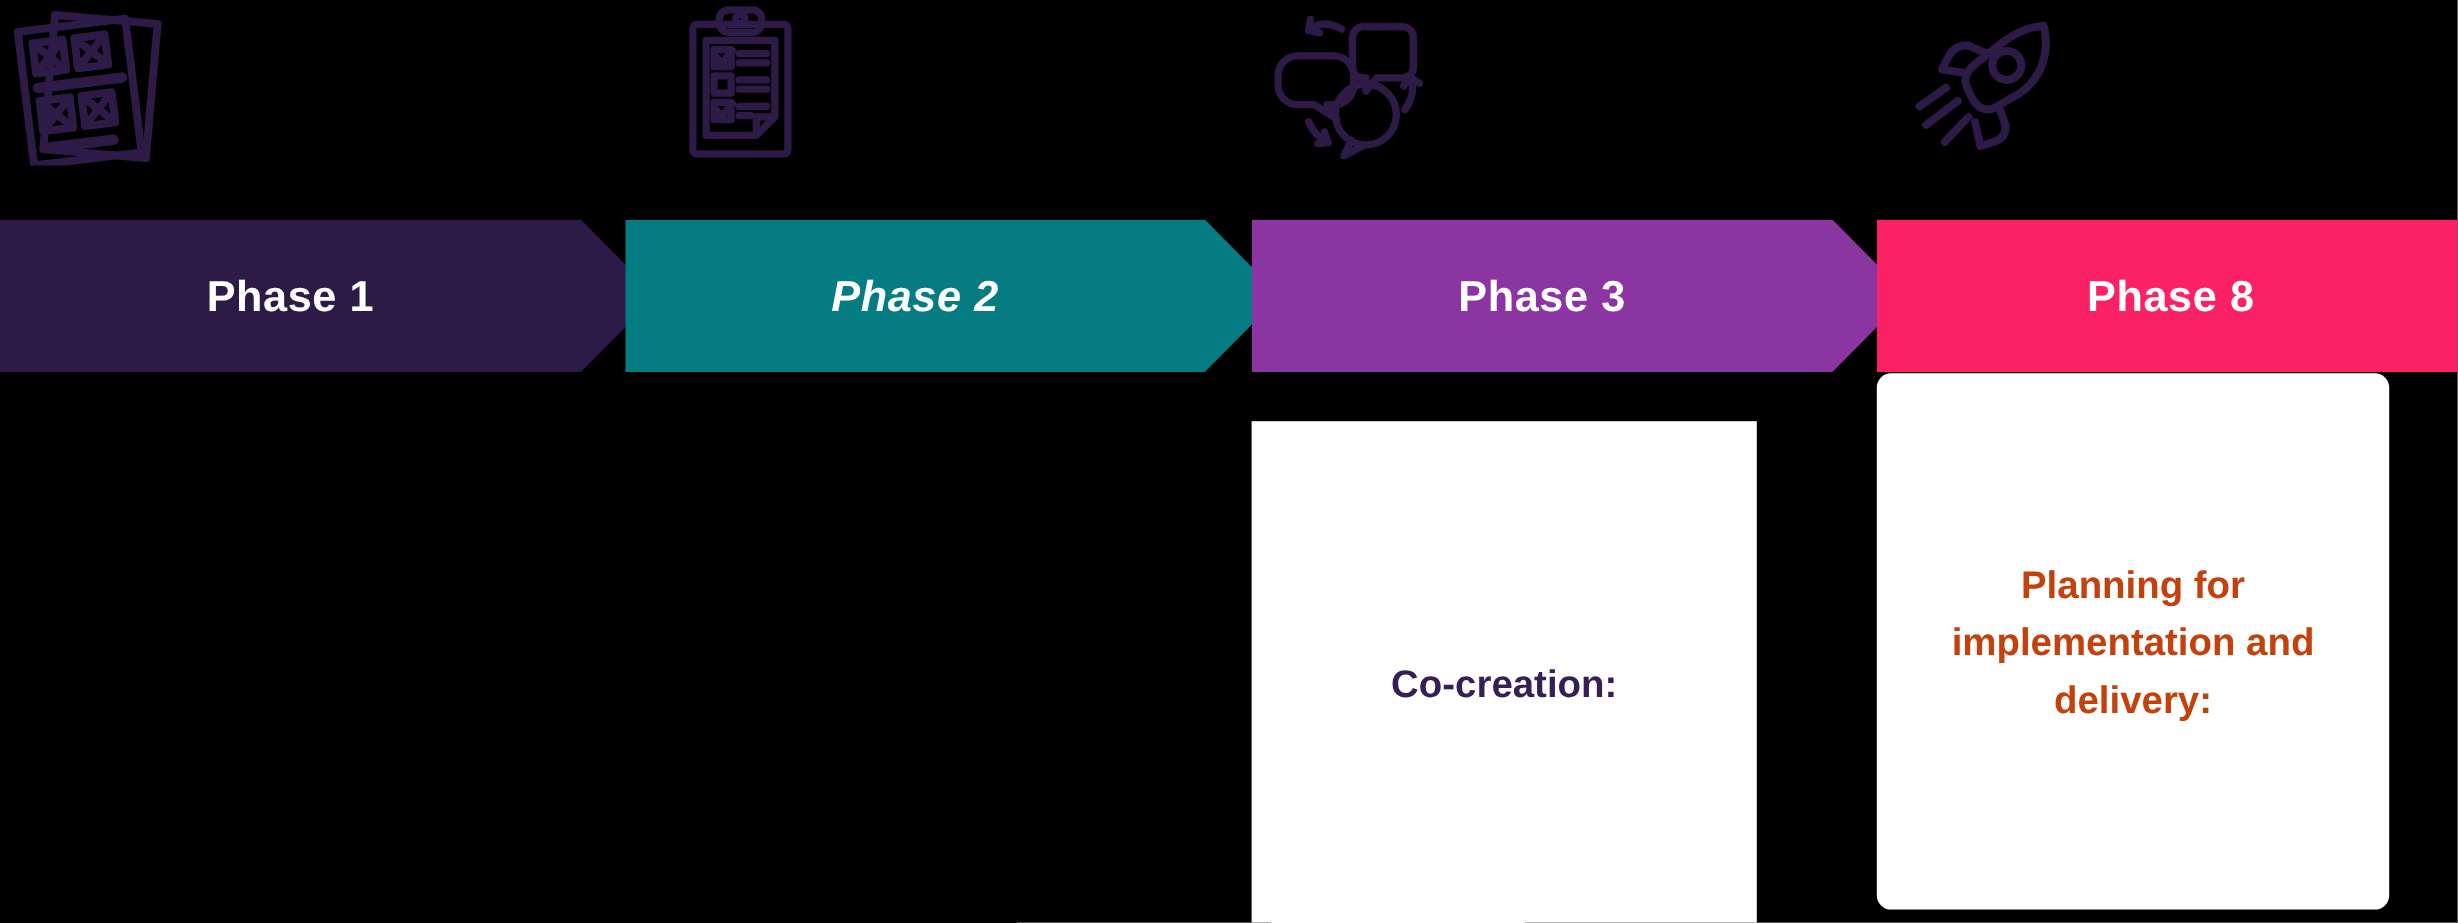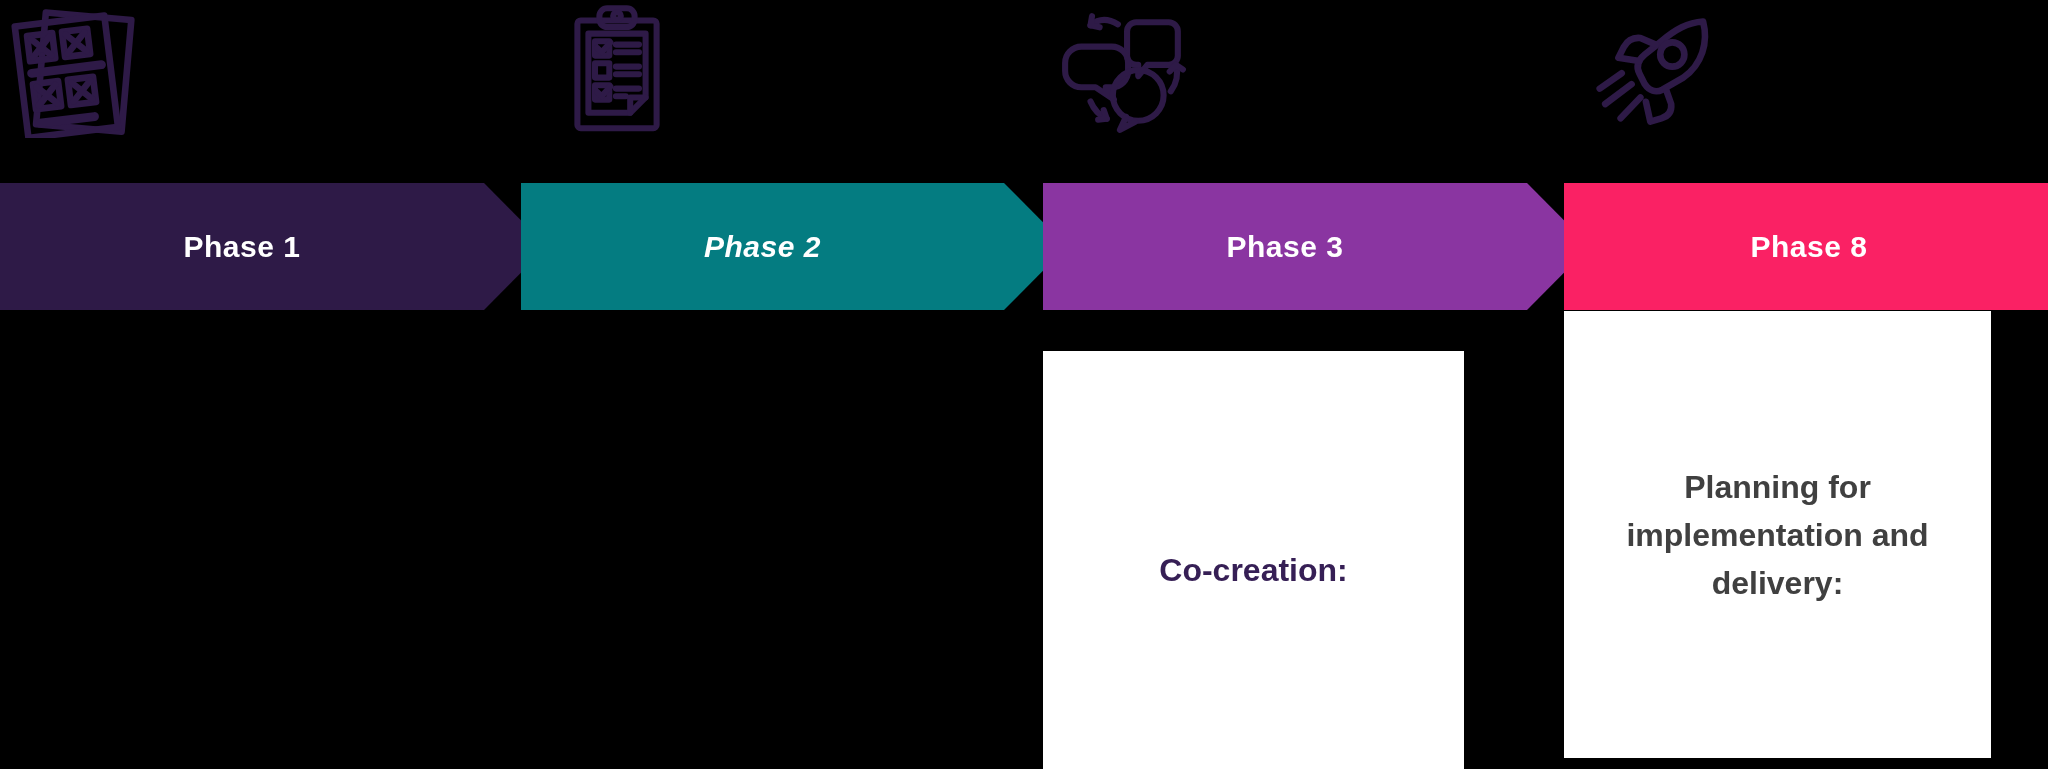--- a/index.html
+++ b/index.html
@@ -13,21 +13,21 @@
   .icon-wrap{position:absolute;top:4px;width:132px;height:134px;}
   .col-0 .icon-wrap{left:10px;}
   .col-1 .icon-wrap{left:30px;}
   .col-2 .icon-wrap{left:14px;}
   .col-3 .icon-wrap{left:28px;}
   .icon-wrap svg{width:100%;height:100%;fill:none;stroke:currentColor;stroke-linecap:round;stroke-linejoin:round;}
   .banner{position:absolute;top:183px;left:0;height:127px;width:calc(100% + 63px);
           display:flex;align-items:center;justify-content:center;
           padding-right:63px;box-sizing:content-box;
           clip-path:polygon(0 0,calc(100% - 63px) 0,100% 50%,calc(100% - 63px) 100%,0 100%);}
-  .banner-label{font-size:30px;font-weight:bold;letter-spacing:.5px;}
+  .banner-label{font-size:36px;font-weight:bold;letter-spacing:.5px;}
   .card{position:absolute;top:311px;left:0;width:100%;box-sizing:border-box;
         padding:10px 26px;display:flex;flex-direction:column;justify-content:center;
         align-items:center;gap:30px;text-align:center;}
   .col-0 .card{height:458px;}
   .col-1 .card{height:458px;}
   .col-2 .card{height:437px;margin-top:40px;}
   .col-3 .card{height:447px;}
   .card-heading{margin:0;font-size:32px;font-weight:bold;line-height:1.5;white-space:pre-line;}
   .card-body{margin:0;font-size:30px;line-height:1.48;white-space:pre-line;}
 </style>
@@ -114,20 +114,20 @@
         <path d="M58 36 L44 30 Q34 29 29 38 L24 48 L43 51"></path>
         <path d="M67 76 L72 90 Q73 100 63 103 L53 106 L49 88"></path>
         <path d="M36 72 L12 90"></path>
         <path d="M44 84 L26 103"></path>
         <path d="M27 62 L7 76"></path>
       </svg>
     </div>
     <div class="banner" style="background-color: rgb(250, 33, 100); color: rgb(255, 255, 255);">
       <span class="banner-label">Phase 8</span>
     </div>
-    <div class="card" style="background-color: rgb(255, 255, 255); color: #404040;">
+    <div class="card" style="background-color: rgb(255, 255, 255); color: #c2410c; border-radius: 12px;">
       <h3 class="card-heading">Planning for
 implementation and
 delivery:</h3>
     </div>
   </section>
 
 </div>
 
 </body></html>

